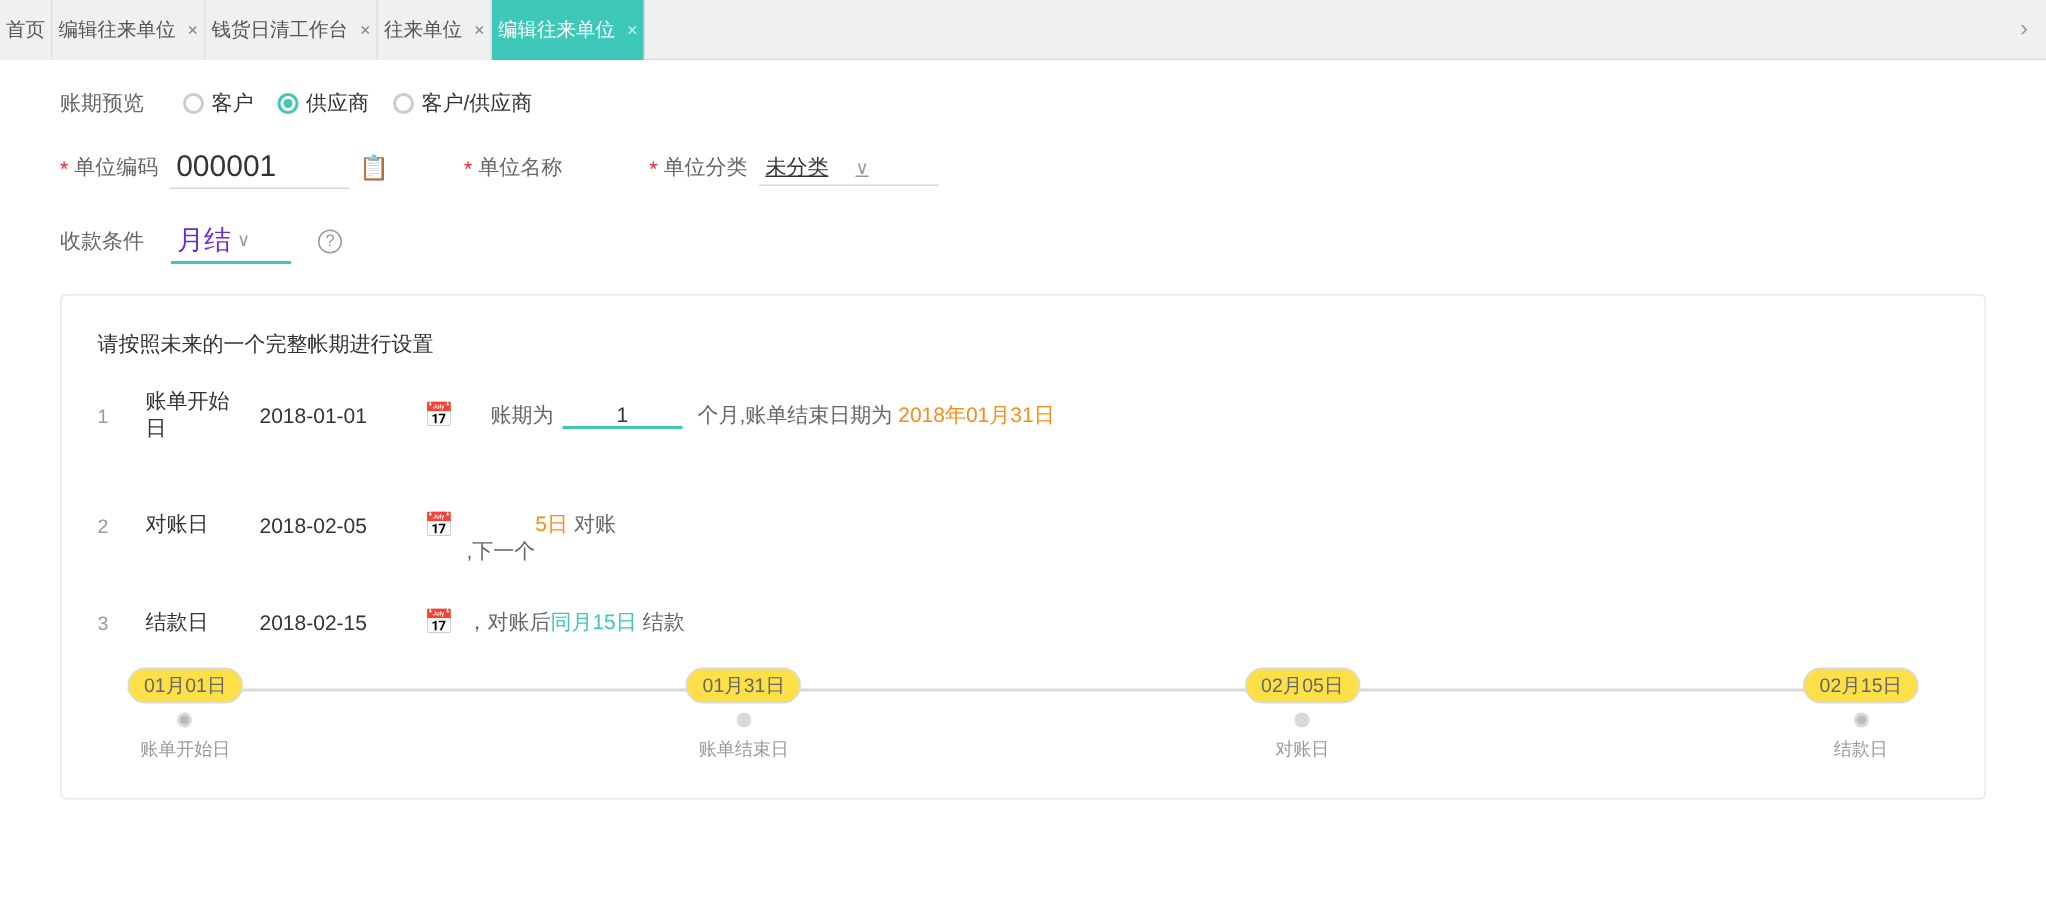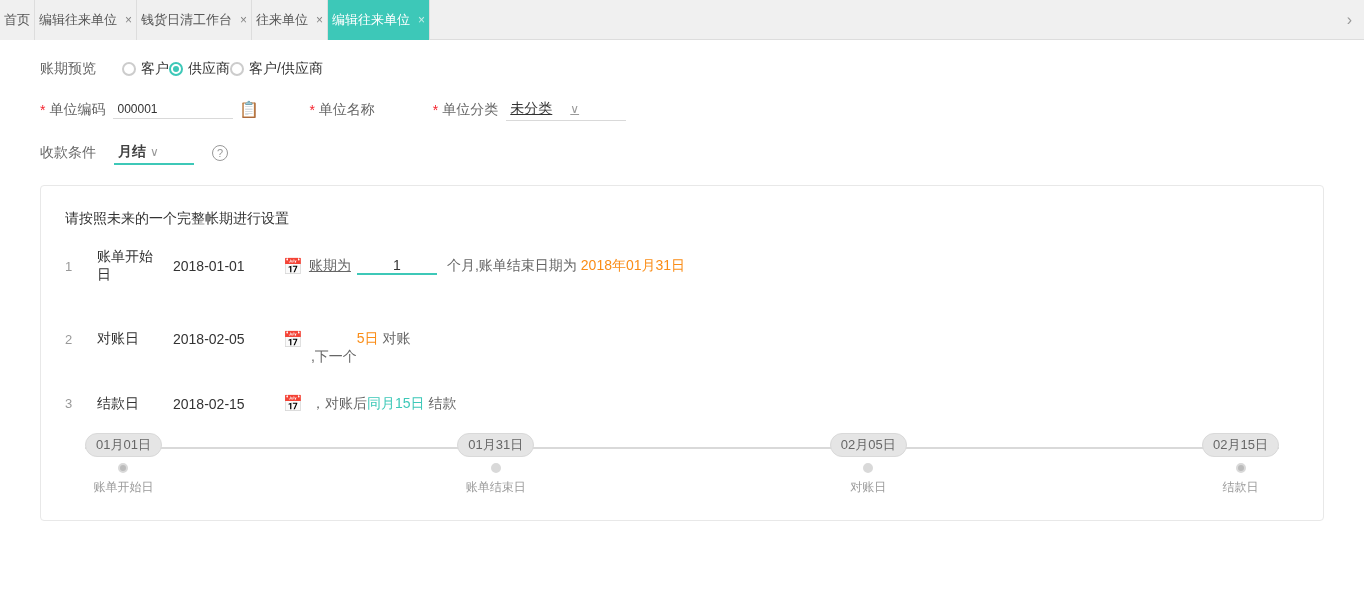--- a/index.html
+++ b/index.html
@@ -73,20 +73,21 @@
     .form-item {
       display: flex;
       align-items: center;
       margin-right: 40px;
     }
 
     
     .radio-group {
       display: flex;
       align-items: center;
+      gap: 16px;
       margin-left: 8px;
     }
     .radio-item {
       display: flex;
       align-items: center;
       gap: 5px;
       cursor: pointer;
     }
     .radio-circle {
       width: 14px; height: 14px;
@@ -103,21 +104,21 @@
       width: 6px; height: 6px;
       border-radius: 50%;
       background: #3dc8b8;
     }
 
     
     .input-field {
       border: none;
       border-bottom: 1px solid #d9d9d9;
       outline: none;
-      font-size: 12px;
+      font-size: 20px;
       color: #333;
       padding: 2px 4px;
       background: transparent;
       width: 160px;
     }
 
     
     .select-field {
       display: flex;
       align-items: center;
@@ -139,21 +140,21 @@
 
     
     .payment-select {
       display: flex;
       align-items: center;
       border-bottom: 2px solid #3dc8b8;
       padding: 2px 4px;
       cursor: pointer;
       min-width: 80px;
     }
-    .payment-select .val { color: #404040; font-size: 14px; font-weight: bold; }
+    .payment-select .val { color: #6d28d9; font-size: 18px; }
     .payment-select .arrow { color: #999; font-size: 12px; margin-left: 4px; }
 
     
     .help-icon {
       width: 16px; height: 16px;
       border-radius: 50%;
       border: 1px solid #999;
       display: inline-flex;
       align-items: center;
       justify-content: center;
@@ -259,21 +260,21 @@
       border: 2px solid #d9d9d9;
     }
     .node-circle.first { background: #bbb; }
     .node-circle.last { background: #bbb; }
     .node-badge {
       border: 1px solid #d9d9d9;
       border-radius: 12px;
       padding: 2px 10px;
       font-size: 13px;
       color: #666;
-      background: #e5e5e5;
+      background: #fde047;
       margin-bottom: 6px;
       white-space: nowrap;
     }
     .node-label {
       font-size: 12px;
       color: #999;
       margin-top: 6px;
       white-space: nowrap;
     }
   </style>
@@ -356,21 +357,21 @@
   </div>
 
   <div class="card-section">
     <div class="card-title">请按照未来的一个完整帐期进行设置</div>
 
     <div class="period-row">
       <span class="row-num">1</span>
       <span class="row-type-label">账单开始日</span>
       <span class="date-value">2018-01-01</span>
       <span class="cal-icon">📅</span>
-      <span class="desc-text" style="margin-left:6px;text-decoration:underline;">账期为</span>
+      <span class="desc-text" style="margin-left:24px;">账期为</span>
       <input class="period-input" value="1" style="margin: 0px 6px;">
       <span class="desc-text">个月,账单结束日期为</span>
       <span class="highlight-orange" style="margin-left:4px;">2018年01月31日</span>
     </div>
 
     <div class="period-row">
       <span class="row-num">2</span>
       <span class="row-type-label">对账日</span>
       <span class="date-value">2018-02-05</span>
       <span class="cal-icon">📅</span>

